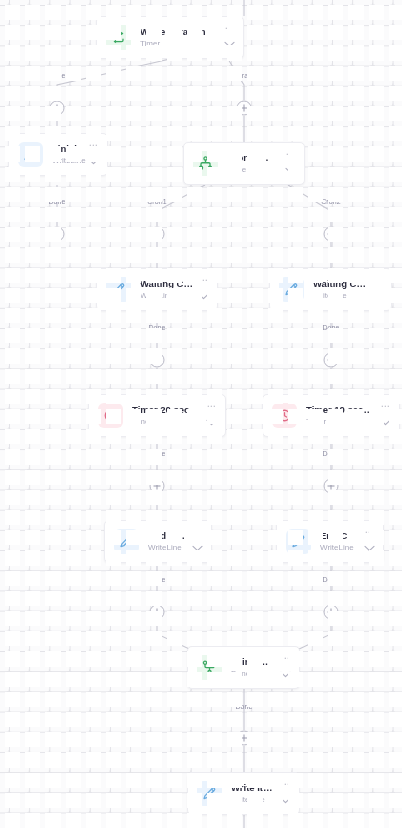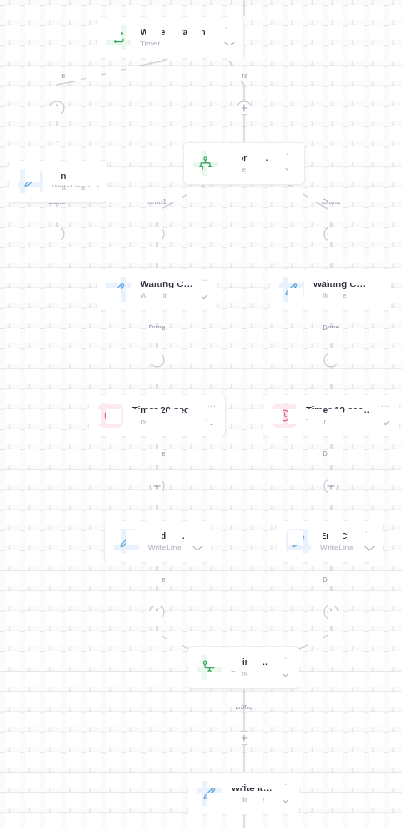--- a/index.html
+++ b/index.html
@@ -1038,21 +1038,21 @@
           <div class="node-title">While Iteration &lt;= 10</div>
           <div class="node-sub">Timer</div>
         </div>
         <div class="node-actions">
           <span class="dots-icon">⋯</span>
           <span class="chevron-icon"><svg width="11" height="7" viewBox="0 0 11 7">
               <path d="M1 1.4 L5.5 5.6 L10 1.4" fill="none" stroke="#b0b0c0" stroke-width="1.2" stroke-linecap="round" stroke-linejoin="round"></path>
             </svg></span>
         </div>
       </div>
-      <div class="node-card" style="left:8px;top:160px;width:100px;height:43px">
+      <div class="node-card" style="left:8px;top:133px;width:100px;height:43px">
         <div class="node-icon icon-blue">
           <svg width="15" height="15" viewBox="0 0 16 16">
             <path stroke="#6aabdf" fill="none" stroke-width="1.4" stroke-linecap="round" stroke-linejoin="round" d="M11.1 2.4 a1.45 1.45 0 0 1 2.05 2.05 L5.1 12.5 L2.2 13.4 L3.1 10.5 Z"></path>
             <path stroke="#6aabdf" fill="none" stroke-width="1.4" stroke-linecap="round" stroke-linejoin="round" d="M10.2 3.3 L12.3 5.4"></path>
           </svg>
         </div>
         <div class="node-text">
           <div class="node-title">Finish</div>
           <div class="node-sub">WriteLine</div>
         </div>

